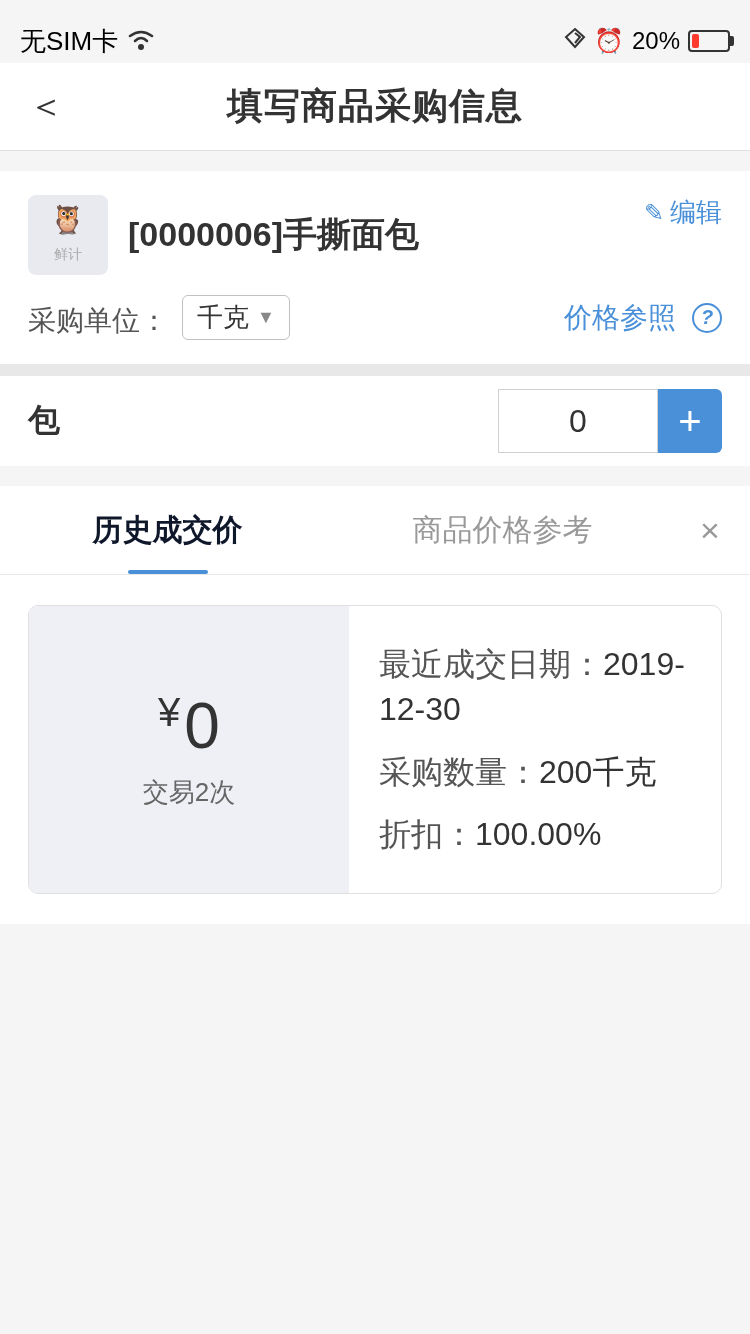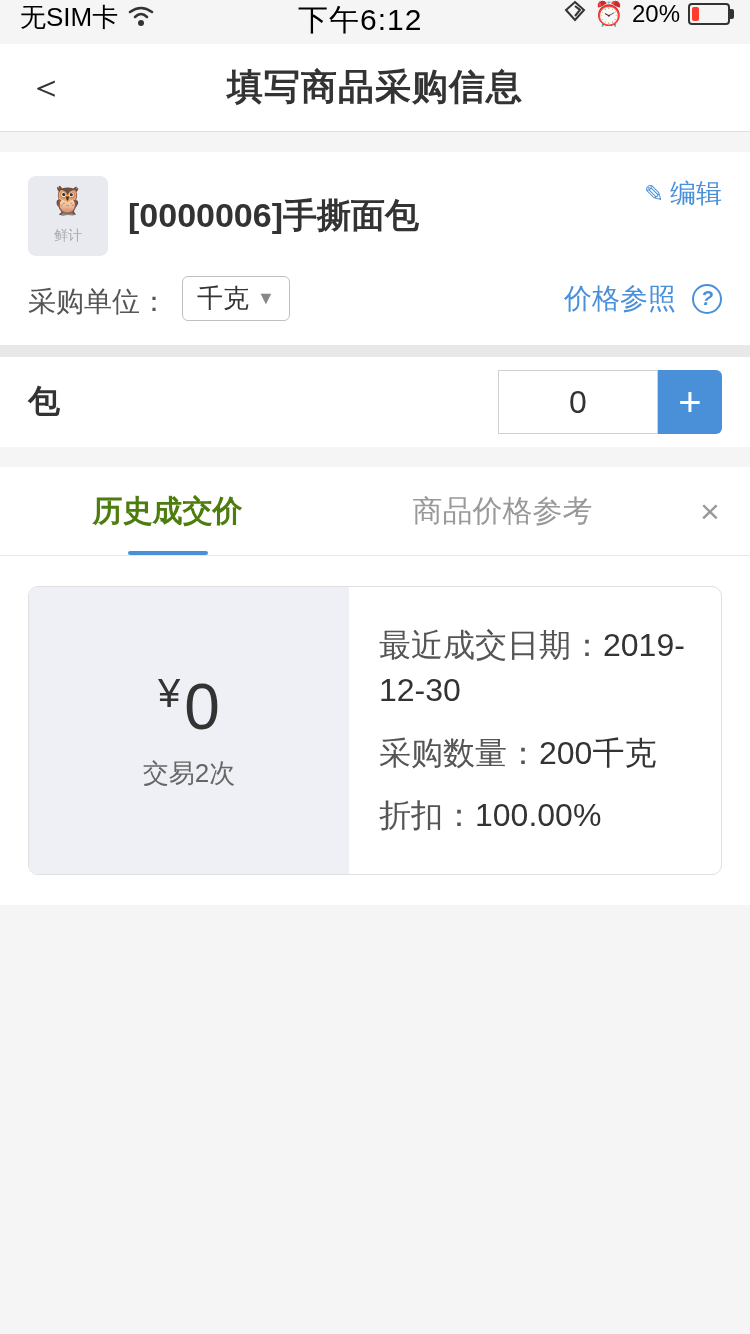--- a/index.html
+++ b/index.html
@@ -11,24 +11,25 @@
       background: #f5f5f5;
       overflow-x: hidden;
     }
 
     
     .status-bar {
       width: 750px;
       height: 44px;
       background: #f5f5f5;
       display: flex;
-      align-items: flex-start;
+      align-items: center;
       justify-content: space-between;
       padding: 0 20px;
       font-size: 28px;
+      margin-top: 19px;
     }
     .status-left {
       display: flex;
       align-items: center;
       gap: 8px;
       font-size: 26px;
       font-weight: 500;
     }
     .status-center {
       font-size: 30px;
@@ -278,21 +279,21 @@
       height: 88px;
       display: flex;
       align-items: center;
       justify-content: center;
       font-size: 30px;
       color: #999;
       cursor: pointer;
       position: relative;
     }
     .tab-item.active {
-      color: #4d7c0f;
+      color: #0f172a;
       font-weight: 600;
     }
     .tab-item.active::after {
       content: '';
       position: absolute;
       bottom: 0;
       left: 50%;
       transform: translateX(-50%);
       width: 80px;
       height: 4px;
@@ -377,21 +378,20 @@
     <span>无SIM卡</span>
     <span>
       <svg width="30" height="22" viewBox="0 0 30 22">
         <path d="M15 18 Q15 18 15 18" stroke="#333" stroke-width="3" fill="none"></path>
         <circle cx="15" cy="19" r="3" fill="#333"></circle>
         <path d="M9 13 Q15 7 21 13" stroke="#333" stroke-width="2.5" fill="none" stroke-linecap="round"></path>
         <path d="M4 8 Q15 0 26 8" stroke="#333" stroke-width="2.5" fill="none" stroke-linecap="round"></path>
       </svg>
     </span>
   </div>
-  <div class="status-center">下午6:12</div>
   <div class="status-right">
     <span>
       <svg width="22" height="22" viewBox="0 0 22 22">
         <path d="M11 2 L20 10 L11 20 L2 10 Z" fill="none" stroke="#333" stroke-width="2"></path>
         <path d="M11 6 L16 10 L11 16" fill="none" stroke="#333" stroke-width="2"></path>
       </svg>
     </span>
     <span>⏰</span>
     <span>20%</span>
     <span class="battery-icon">

